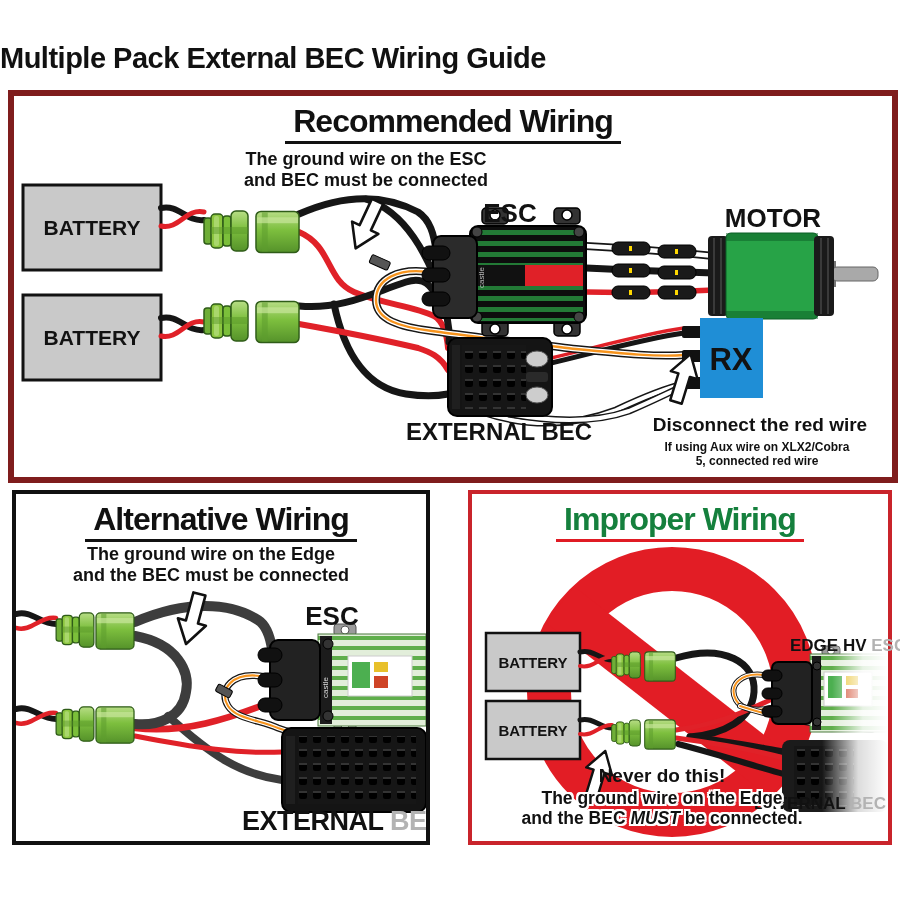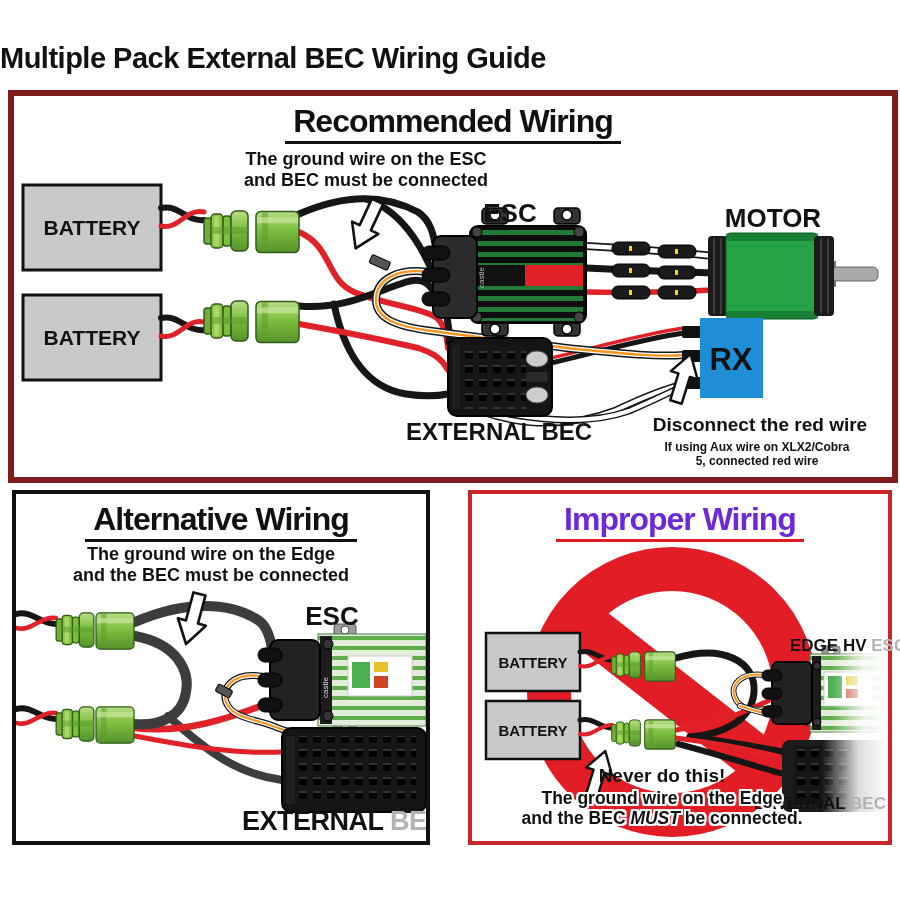--- a/index.html
+++ b/index.html
@@ -8,21 +8,21 @@
   .abs{position:absolute;}
   #page-title{top:42px;left:0;width:100%;text-align:left;font-size:29px;font-weight:700;
               letter-spacing:-0.5px;}
   .panel{position:absolute;background:#fff;}
   #panel-recommended{left:8px;top:90px;width:878px;height:381px;border:6px solid #7f1d1d;}
   #panel-alternative{left:12px;top:490px;width:410px;height:347px;border:4px solid #111;}
   #panel-improper{left:468px;top:490px;width:416px;height:347px;border:4px solid #c9242b;}
   .panel-heading{position:absolute;top:7px;left:0;right:0;text-align:center;
                  font-size:32px;font-weight:700;letter-spacing:-1px;}
   .panel-heading span{border-bottom:3px solid #111;padding:0 8px 2px;}
-  #panel-improper .panel-heading{color:#6d28d9;}
+  #panel-improper .panel-heading{color:#15803d;}
   #panel-improper .panel-heading span{border-bottom-color:#e01b24;}
   .note{position:absolute;text-align:center;font-size:18px;font-weight:700;line-height:1.18;}
   #rec-note{left:202px;top:53px;width:300px;}
   #alt-note{left:25px;top:50px;width:340px;}
   .diagram{position:absolute;left:0;top:0;}
   .svglabel{font-weight:700;fill:#121212;}
   .sm-label{position:absolute;font-weight:700;font-size:17px;white-space:nowrap;}
   .faded{color:#b3b3b3;}
   #imp-never{left:85px;top:271px;width:210px;text-align:center;font-size:19px;font-weight:700;
              }

